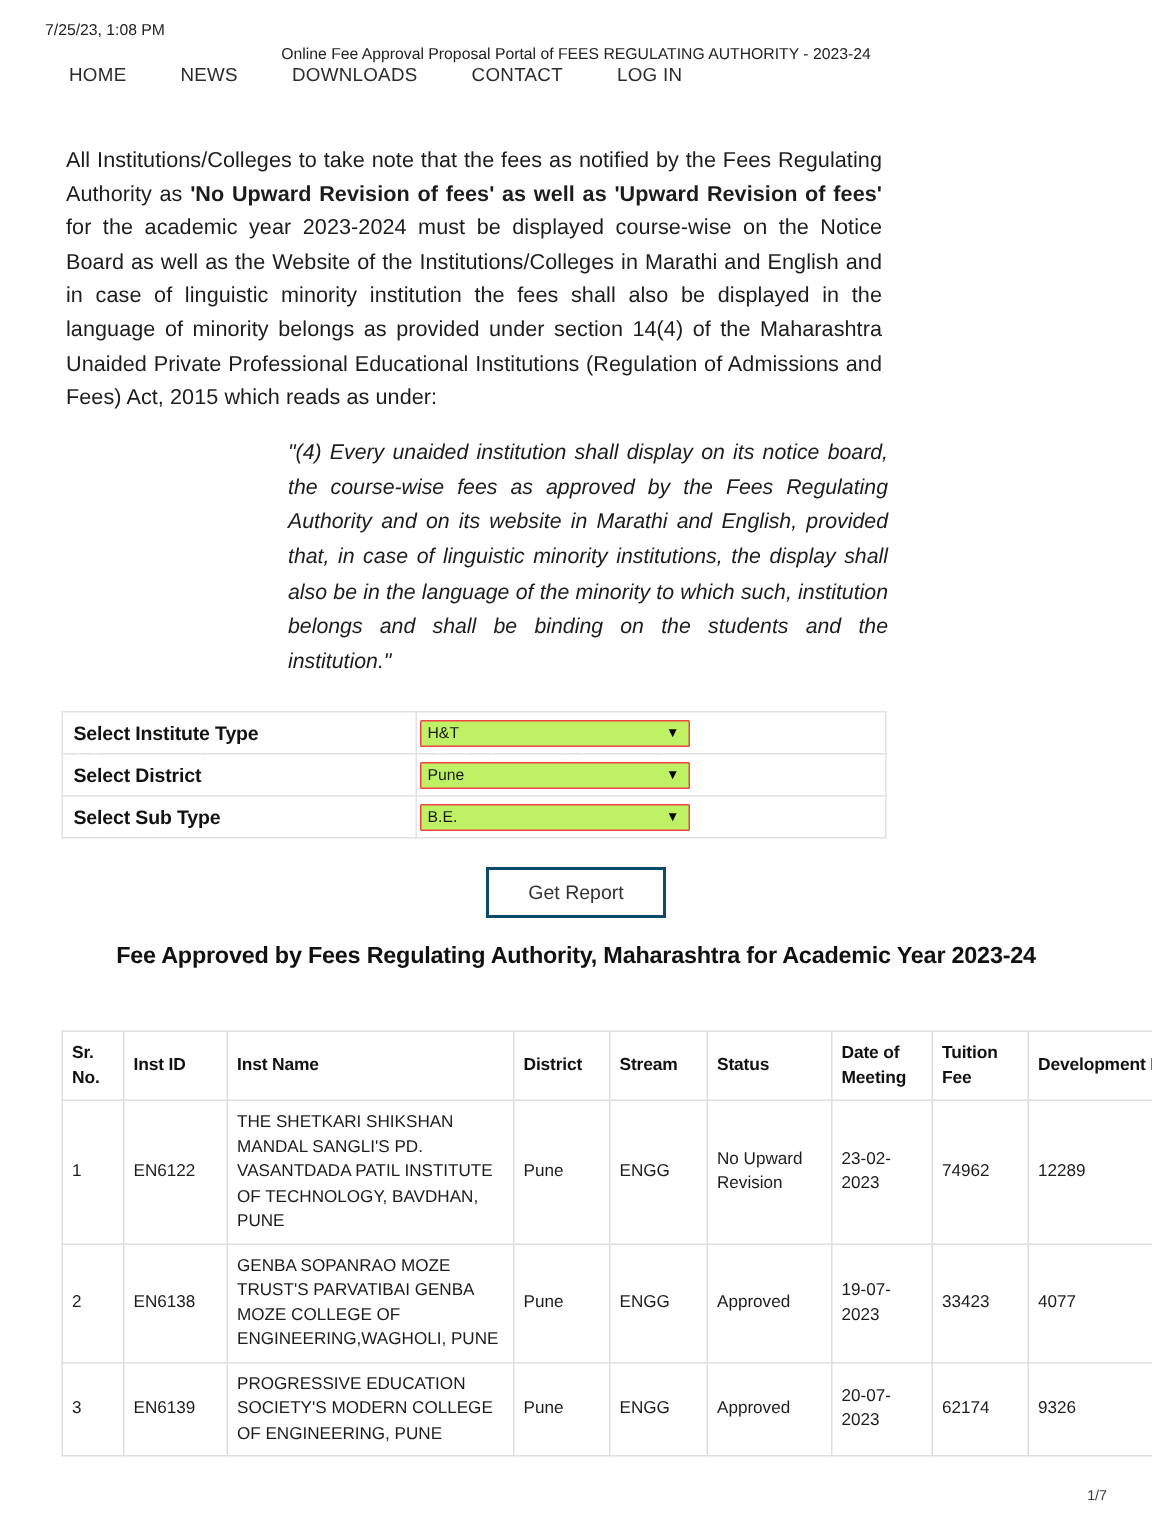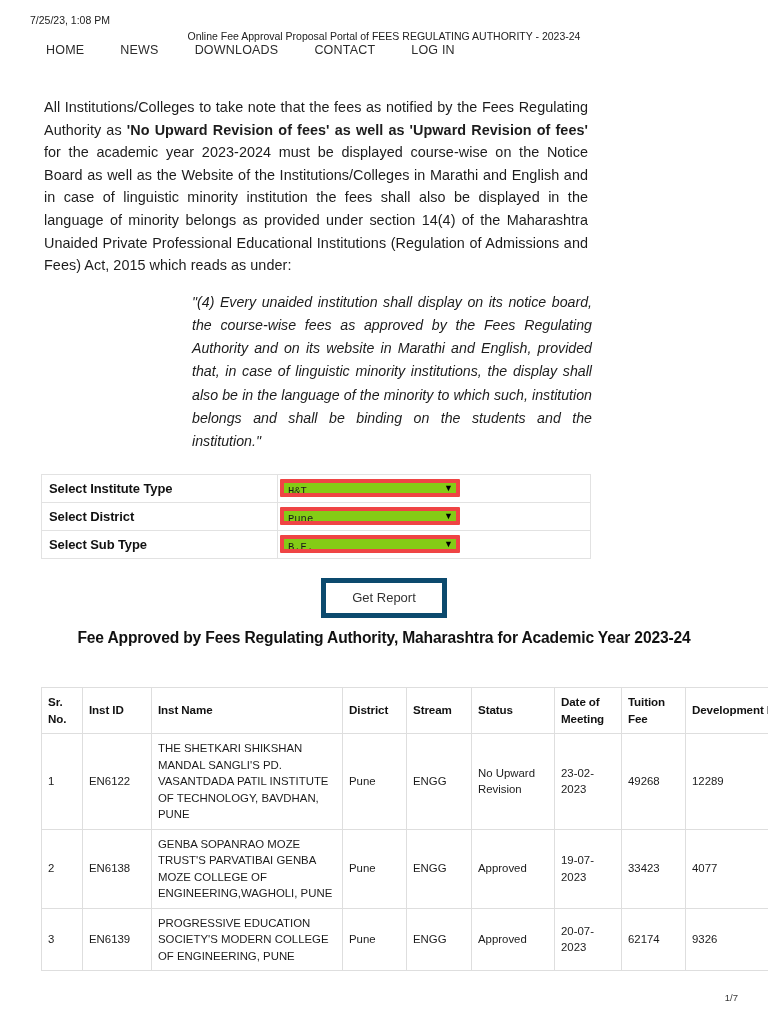--- a/index.html
+++ b/index.html
@@ -135,25 +135,25 @@
   .form-table td.fld {
     padding-left: 2px;
   }
   .sel {
     -webkit-appearance: none;
     -moz-appearance: none;
     appearance: none;
     width: 180px;
     height: 18px;
     box-sizing: border-box;
-    font-family: Liberation Mono, monospace;
+    font-family: Liberation Sans, sans-serif;
     font-size: 10.5px;
     color: #1a1a1a;
-    background-color: #84cc16;
-    border: 4px solid #ef4444;
+    background-color: #bef264;
+    border: 1px solid #ef4444;
     border-radius: 1px;
     padding: 0 18px 0 4px;
     line-height: 16px;
     cursor: pointer;
   }
   .sel-wrap {
     position: relative;
     display: inline-block;
     line-height: 0;
   }
@@ -176,21 +176,21 @@
     left: 0;
     width: 768px;
     text-align: center;
   }
   .get-report {
     display: inline-block;
     font-family: "Liberation Sans", sans-serif;
     font-size: 13px;
     color: #333;
     background: #ffffff;
-    border: 5px solid #0c4a6e;
+    border: 2px solid #0c4a6e;
     padding: 7px 26px;
     cursor: pointer;
     line-height: 16px;
     border-radius: 0;
   }
 
   
   .report-title {
     position: absolute;
     top: 627px;
@@ -355,21 +355,21 @@
   </thead>
   <tbody>
     <tr>
       <td>1</td>
       <td>EN6122</td>
       <td>THE SHETKARI SHIKSHAN MANDAL SANGLI'S PD. VASANTDADA PATIL INSTITUTE OF TECHNOLOGY, BAVDHAN, PUNE</td>
       <td>Pune</td>
       <td>ENGG</td>
       <td>No Upward Revision</td>
       <td>23-02-2023</td>
-      <td>49268</td>
+      <td>74962</td>
       <td>12289</td>
 
     </tr>
     <tr>
       <td>2</td>
       <td>EN6138</td>
       <td>GENBA SOPANRAO MOZE TRUST'S PARVATIBAI GENBA MOZE COLLEGE OF ENGINEERING,WAGHOLI, PUNE</td>
       <td>Pune</td>
       <td>ENGG</td>
       <td>Approved</td>

